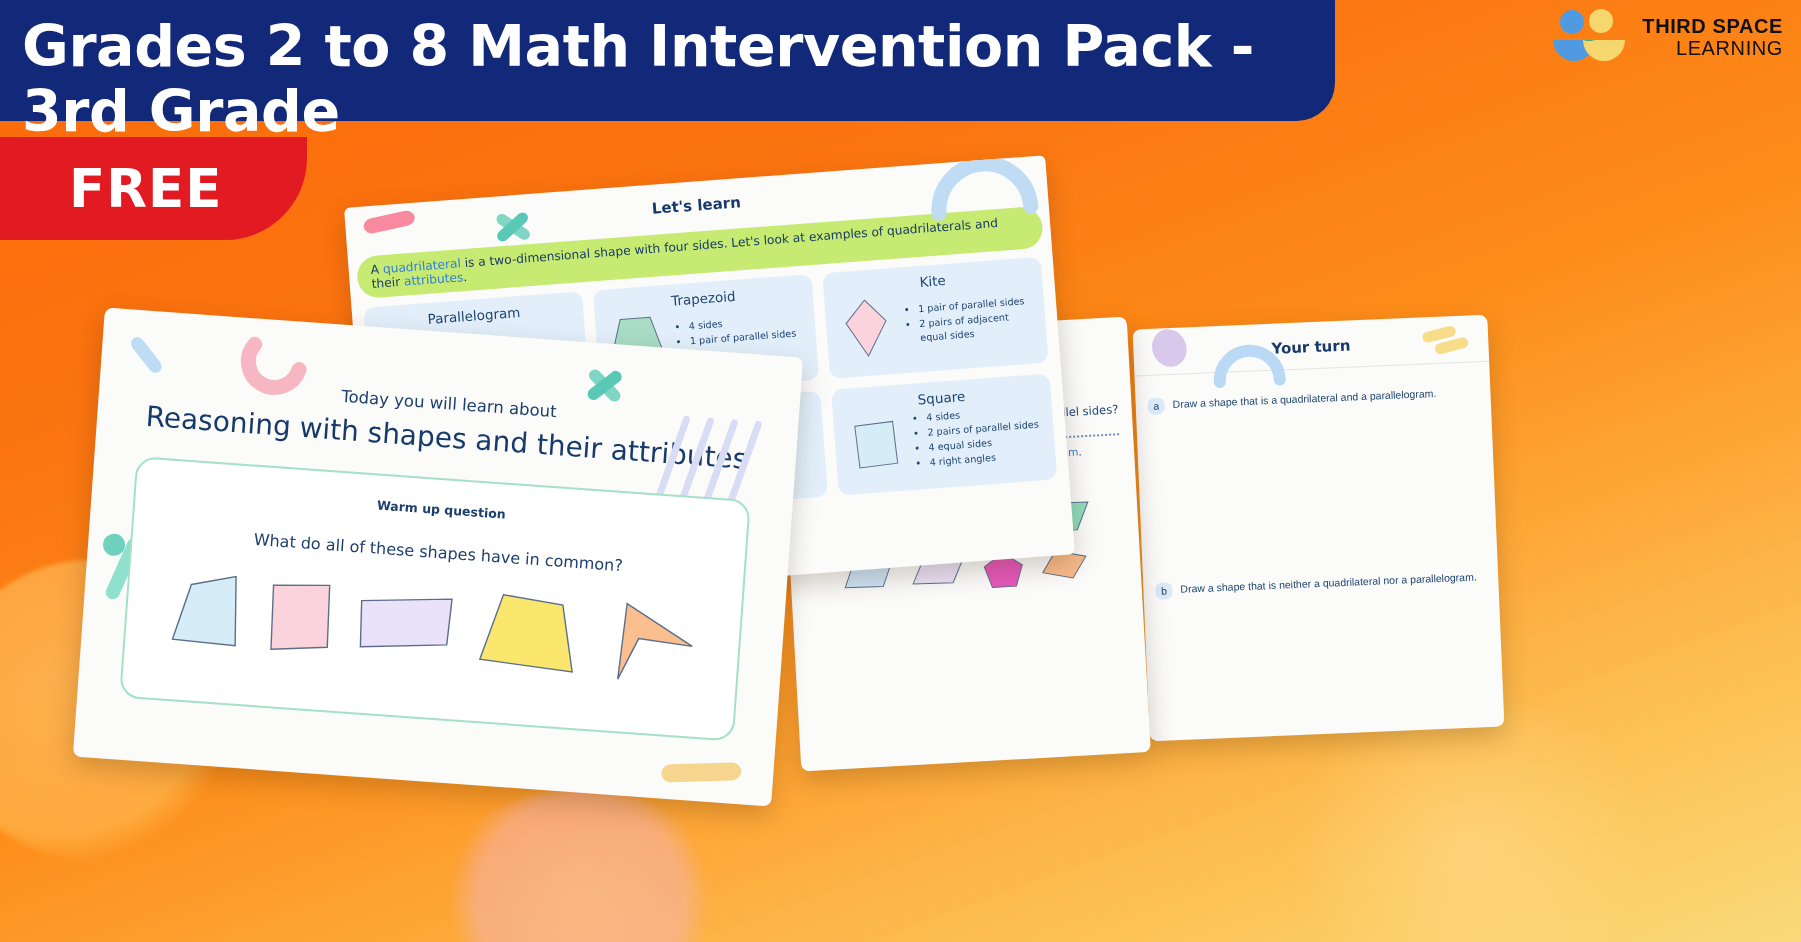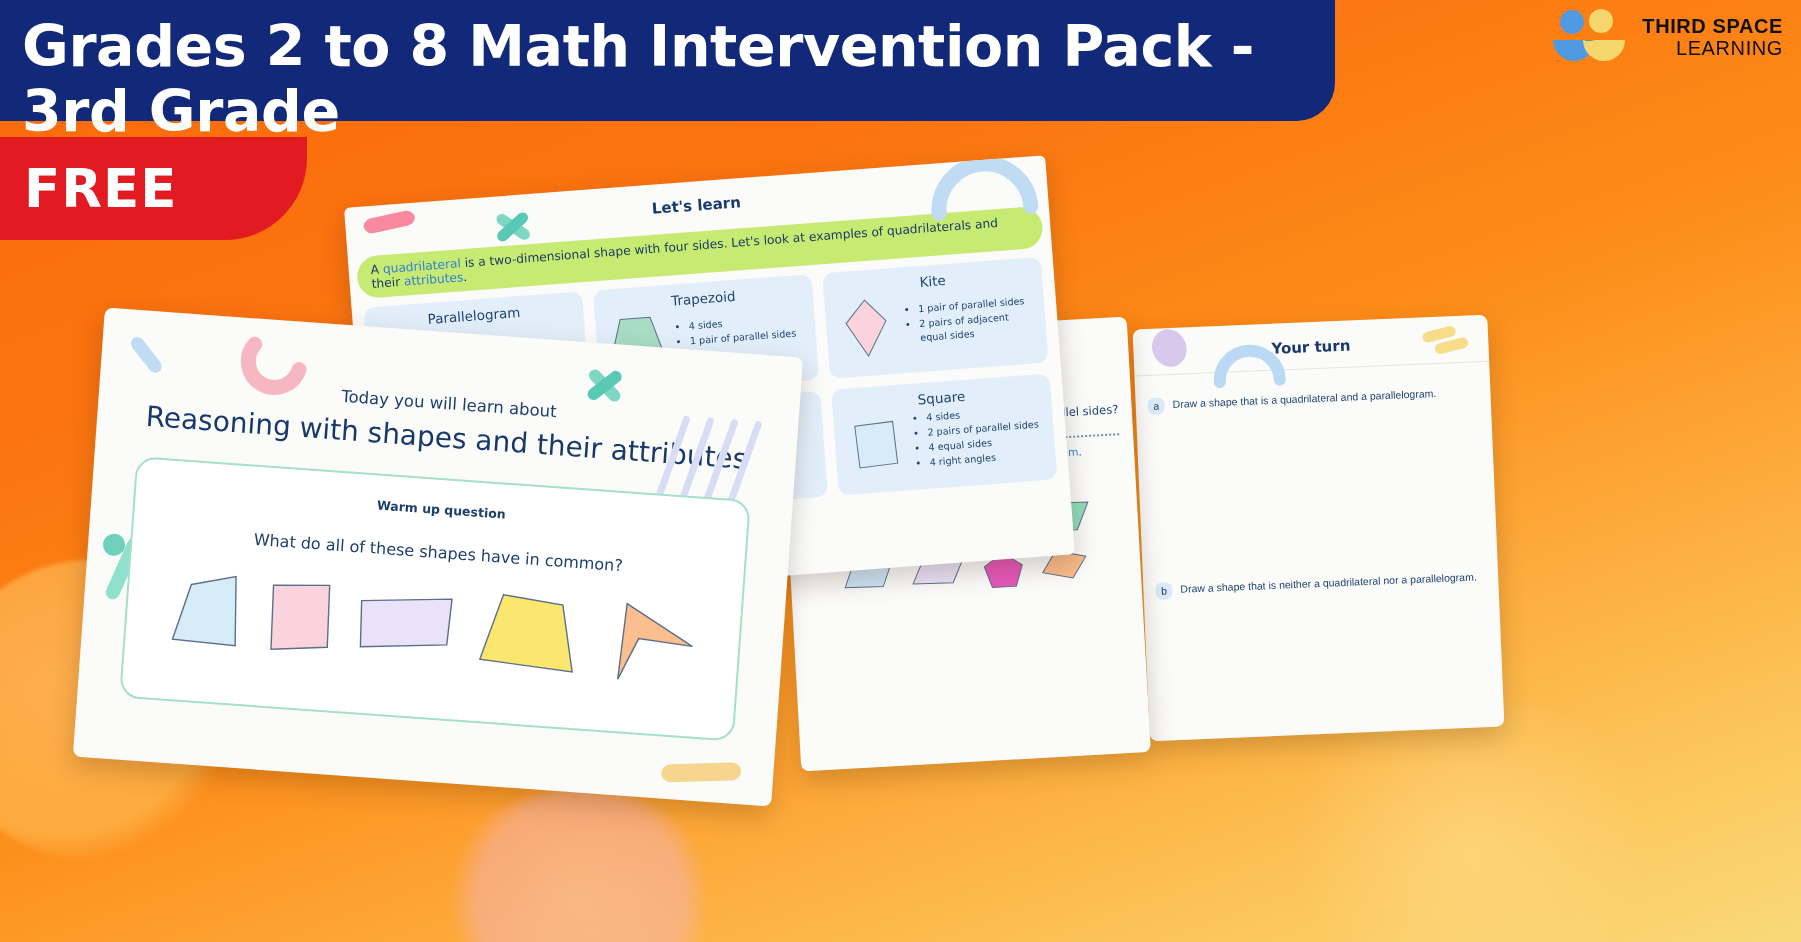--- a/index.html
+++ b/index.html
@@ -25,21 +25,21 @@
     font-size:57px;line-height:65px;letter-spacing:-0.4px;
     padding:14px 0 0 22px;font-family:"DejaVu Sans",sans-serif;
     white-space:pre-line;
   }
   .free-badge{
     position:absolute;left:0;top:137px;width:307px;height:103px;
     background:#e21b22;border-bottom-right-radius:82px;z-index:19;
   }
   .free-badge span{
     display:block;color:#fff;font-weight:700;font-size:53px;line-height:103px;
-    padding-left:24px;font-family:"DejaVu Sans",sans-serif;letter-spacing:1px;
+    padding-left:69px;font-family:"DejaVu Sans",sans-serif;letter-spacing:1px;
   }
 
   
   .logo{position:absolute;right:18px;top:8px;display:flex;align-items:center;gap:11px;z-index:30;}
   .logo-mark{width:84px;height:60px;position:relative;}
   .logo-text{line-height:1.08;color:#111;font-family:"Liberation Sans",sans-serif;}
   .logo-text .l1{font-size:20px;font-weight:700;letter-spacing:.6px;}
   .logo-text .l2{font-size:20px;font-weight:400;letter-spacing:.6px;text-align:right;}
 
   

